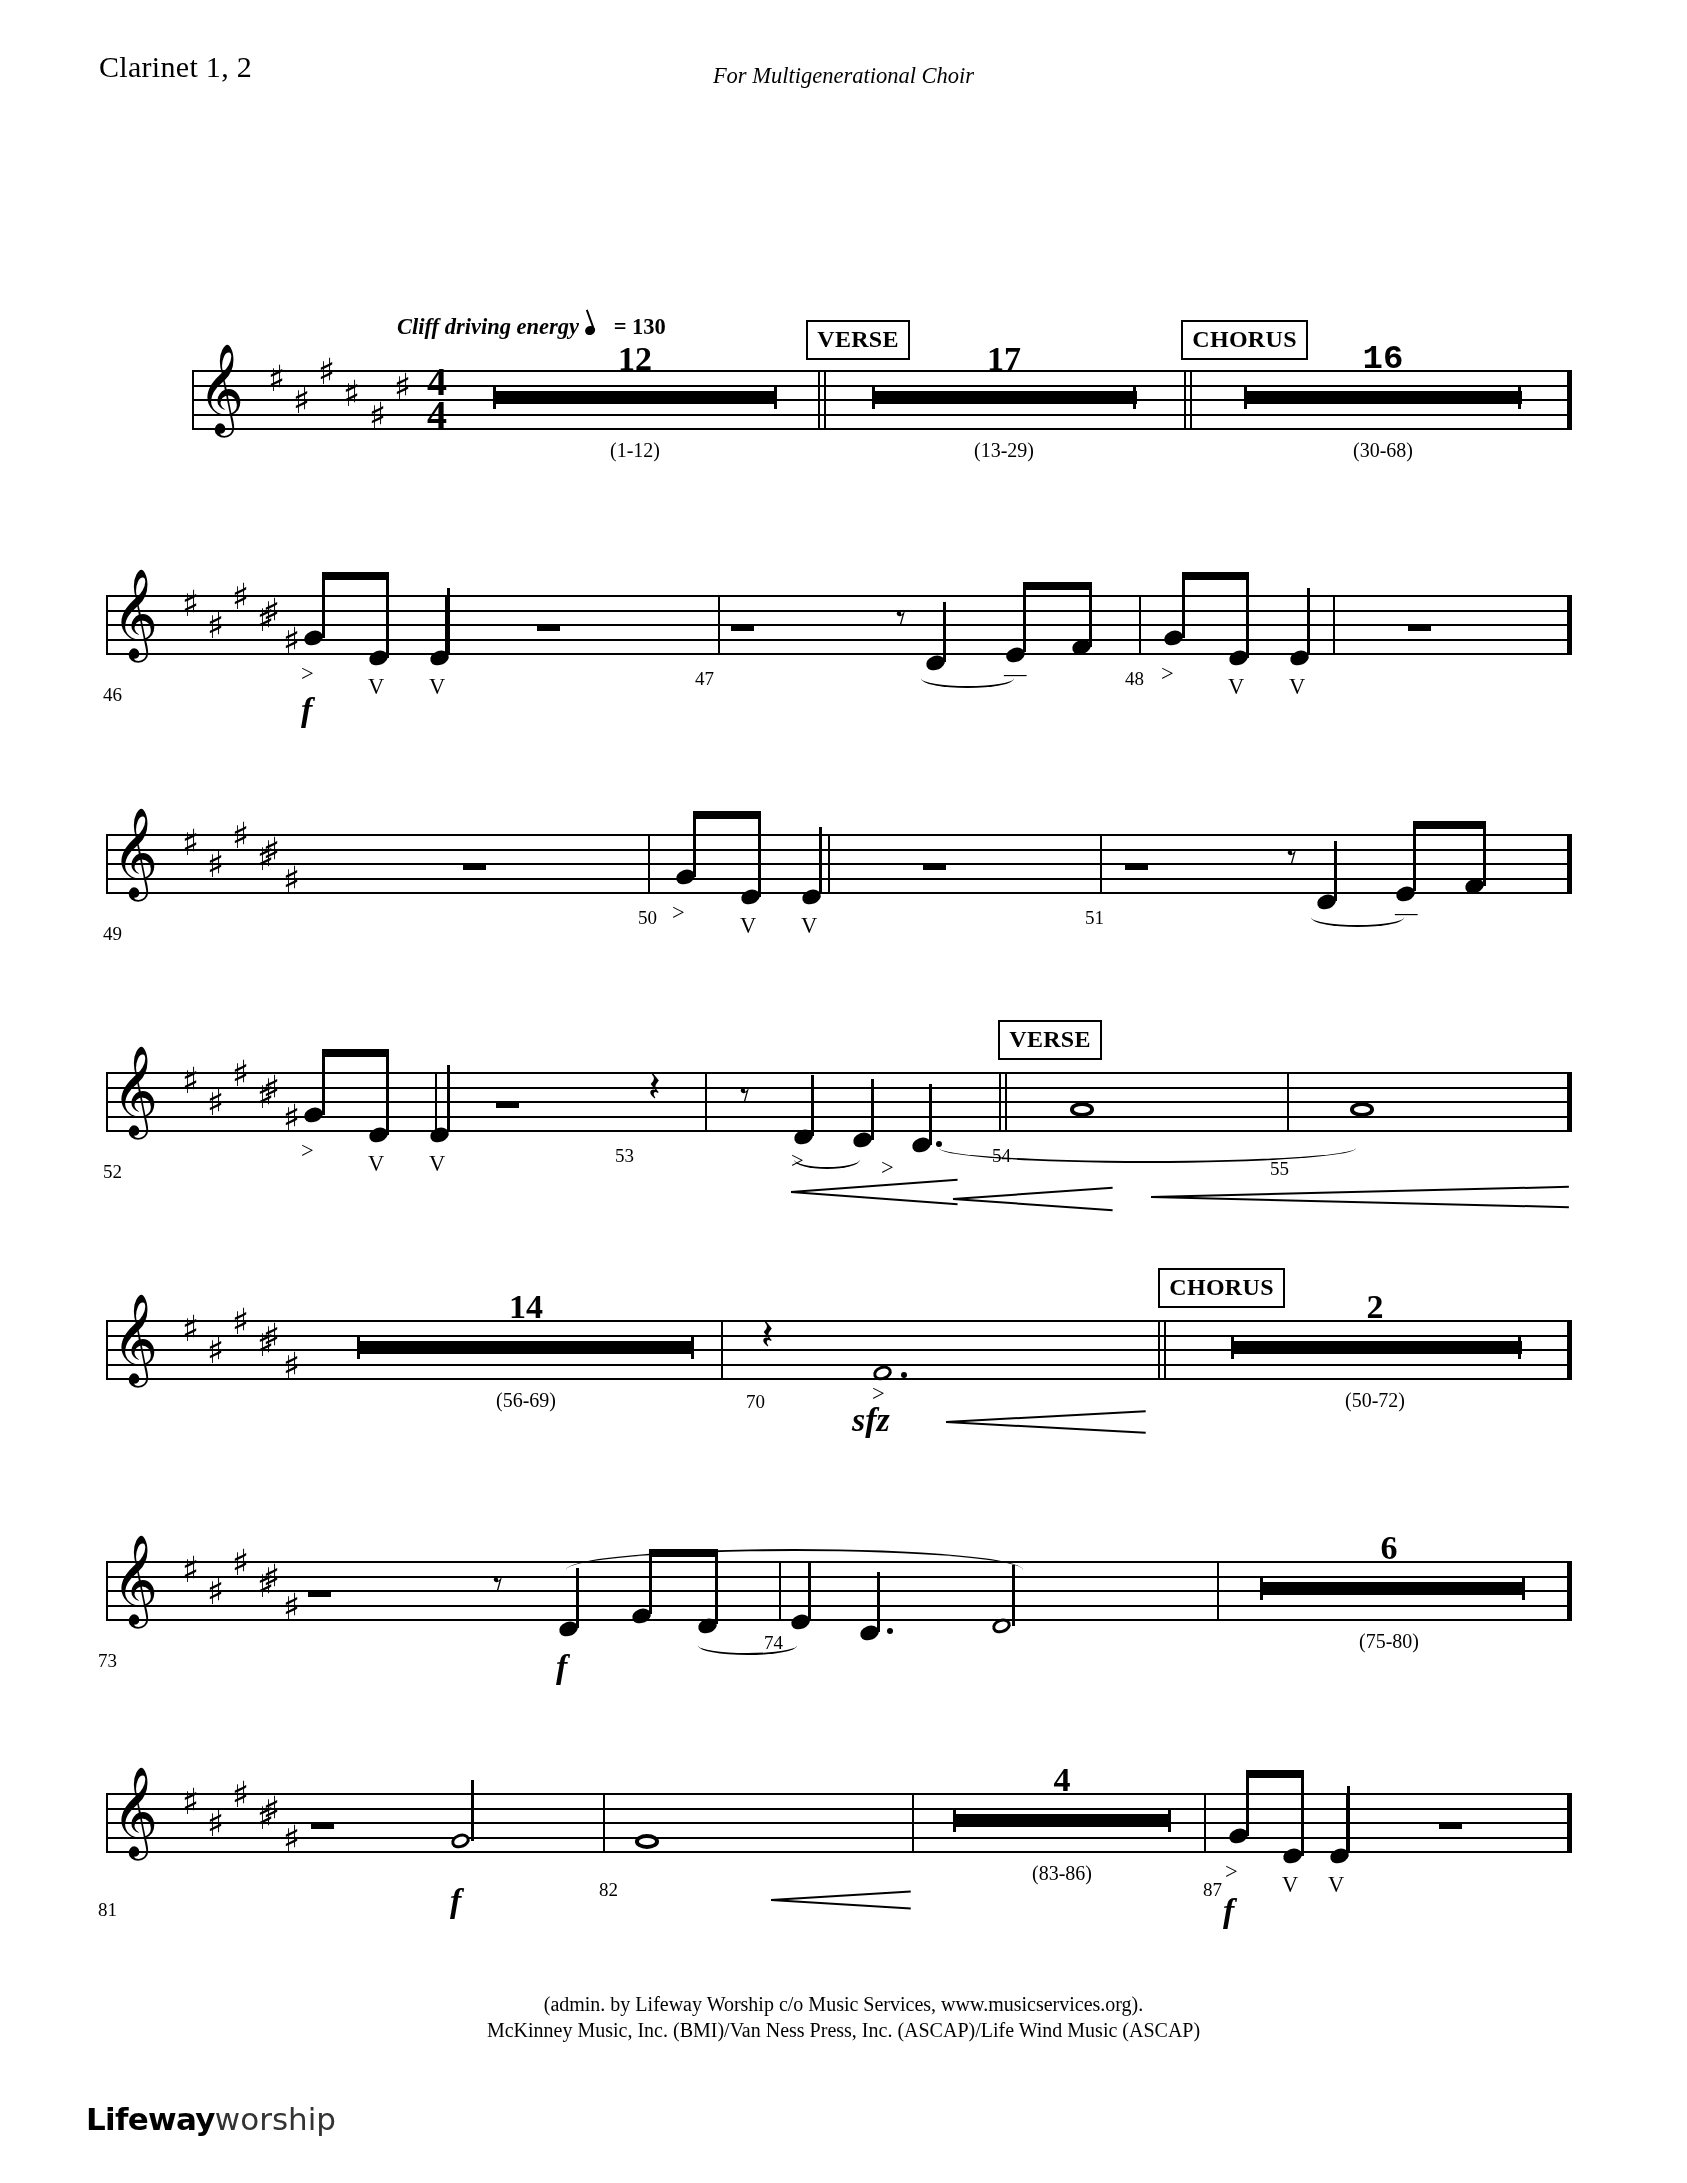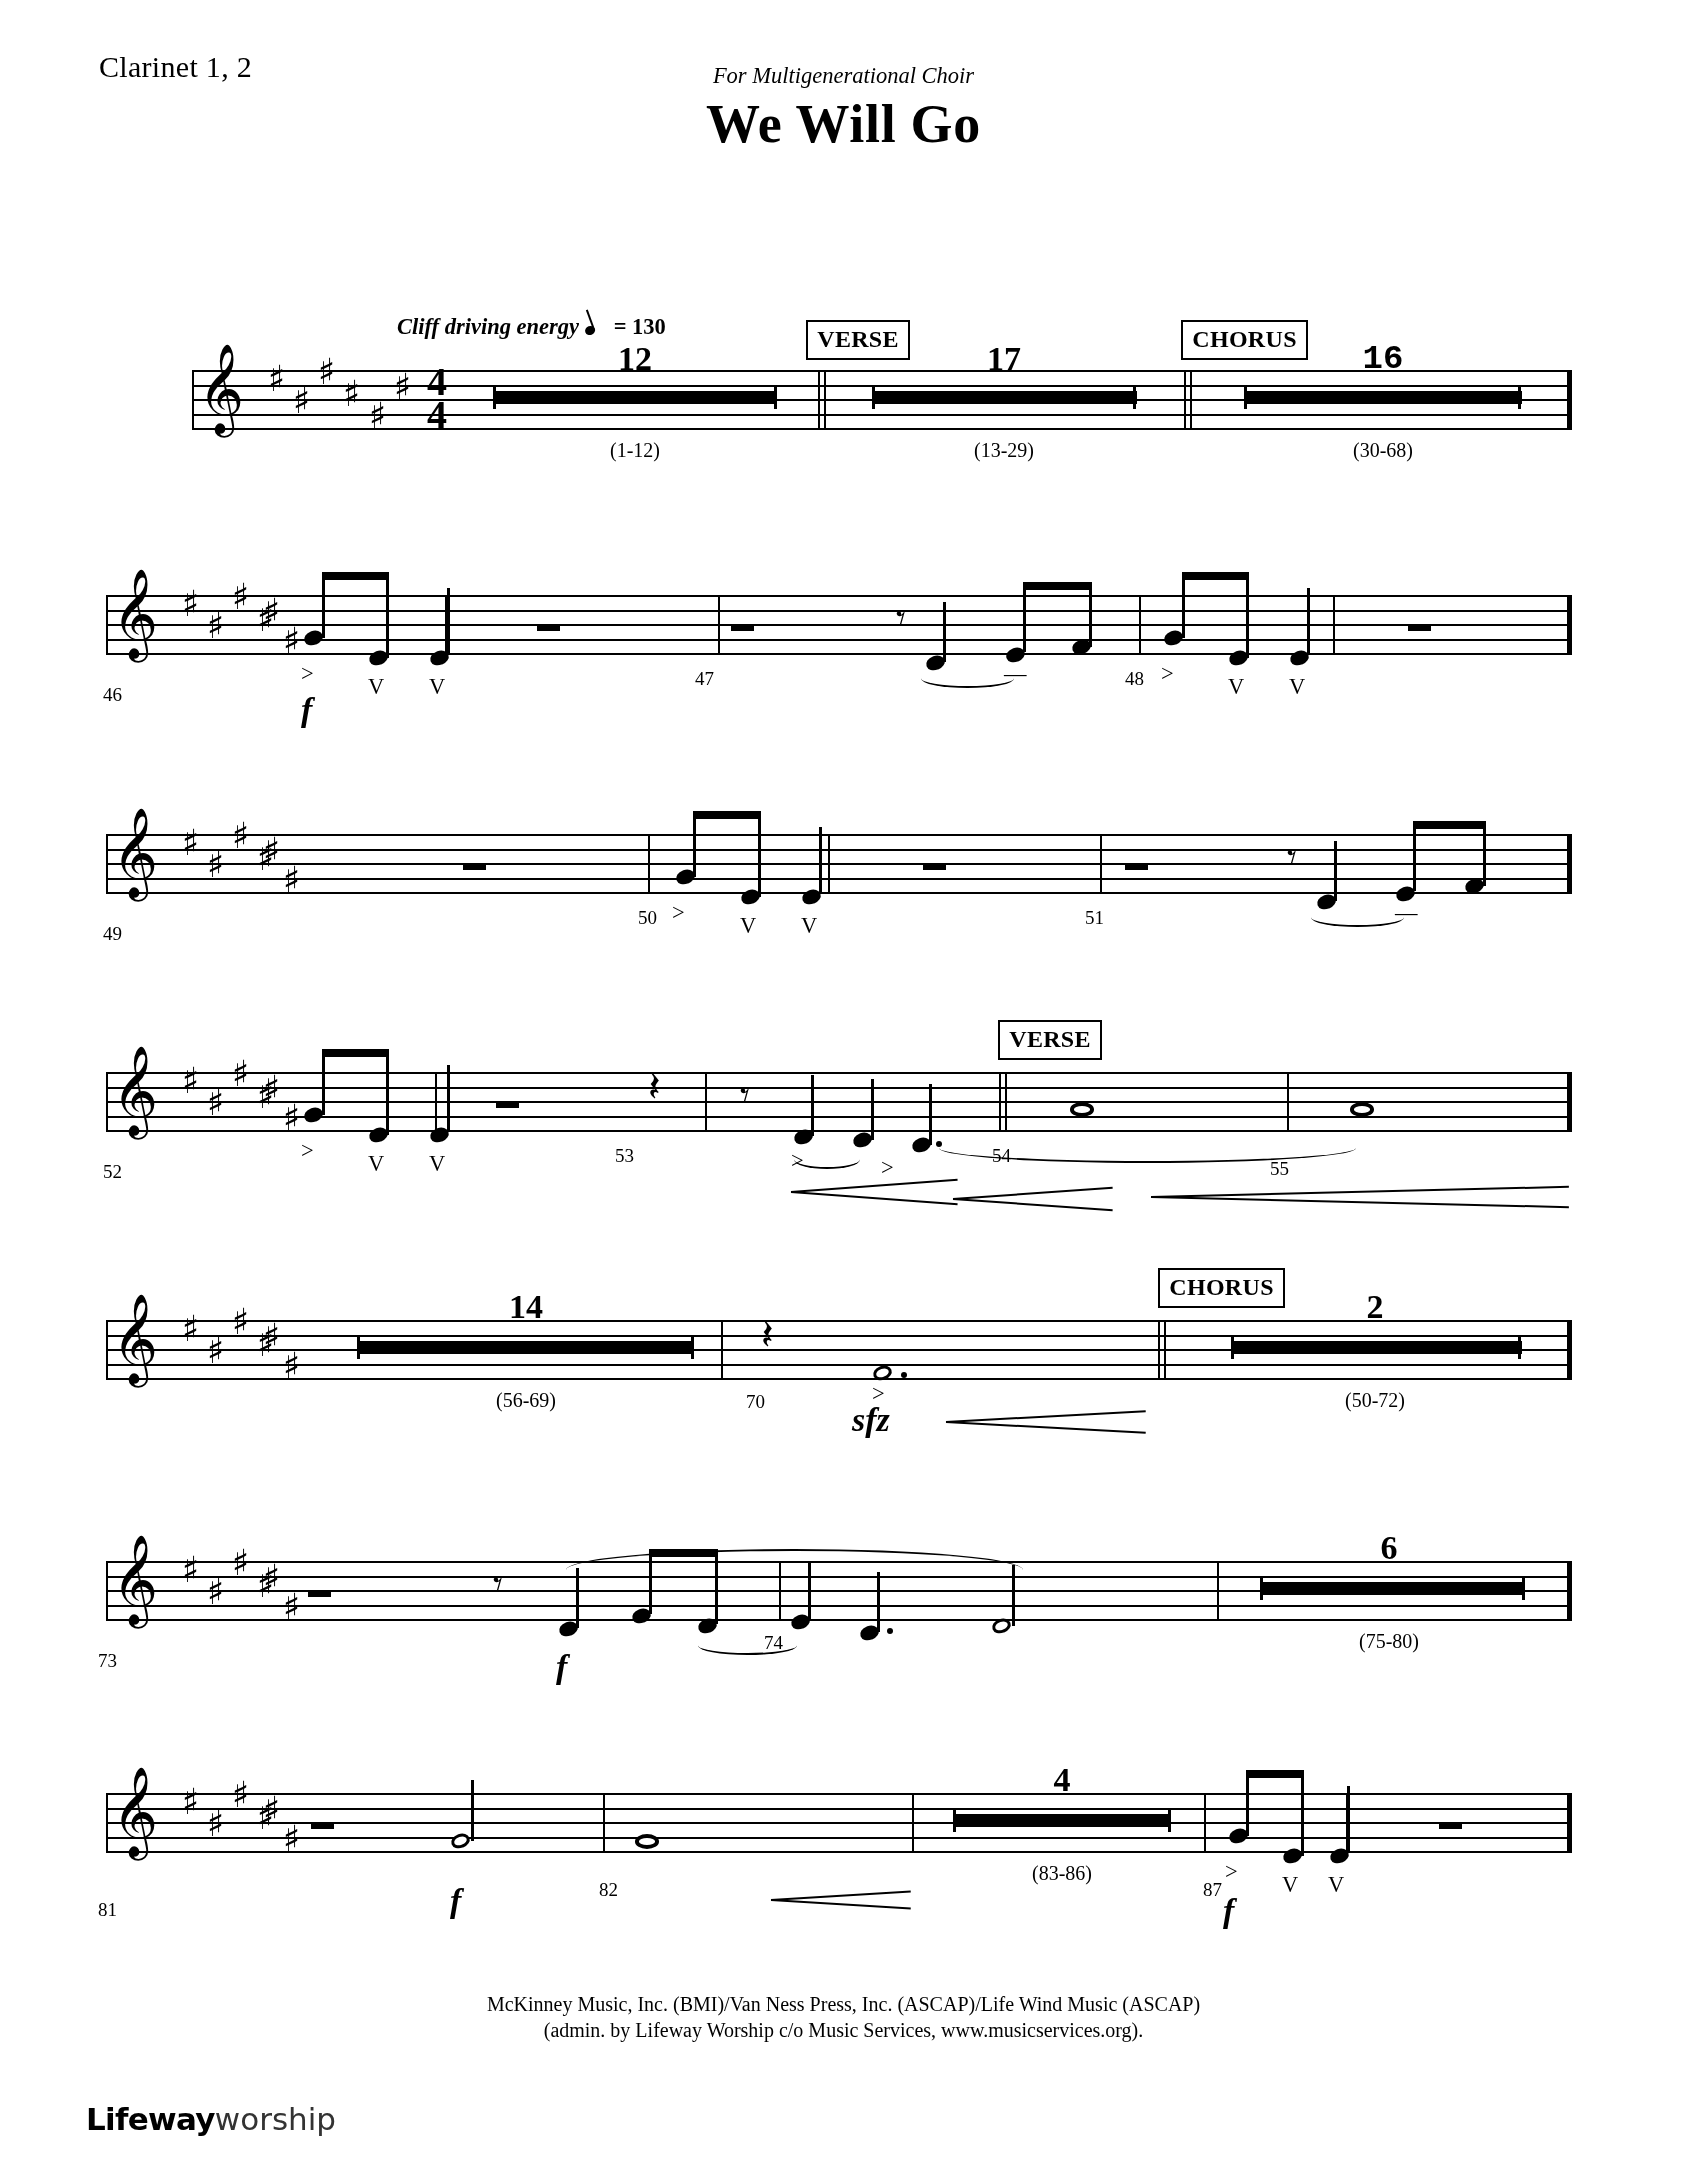--- a/index.html
+++ b/index.html
@@ -196,21 +196,20 @@
   .logo .brand { font-weight: bold; letter-spacing: -0.7px; }
   .logo .worship { font-weight: normal; letter-spacing: 0px; color:#333; }
 </style>
 </head>
 <body>
 
 <div class="page">
 
   <div class="instrument">Clarinet 1, 2</div>
   <div class="supertitle">For Multigenerational Choir</div>
-  <div class="title">We Will Go</div>
 
   <div class="tempo">
     <span>Cliff driving energy</span>
     <span class="notehead"></span>
     <span class="mm">= 130</span>
   </div>
 
   <div class="system" style="top:370px;height:119px;">
 
     <div class="staff" style="top:0;">
@@ -618,22 +617,22 @@
     <div class="dyn" style="left:1223px; top:99px;">f</div>
 
     <div class="rest-half" style="left:1439px; top:29px;"></div>
 
     <div class="measnum" style="left:98px; top:106px;">81</div>
     <div class="measnum" style="left:599px; top:86px;">82</div>
     <div class="measnum" style="left:1203px; top:86px;">87</div>
   </div>
 
   <div class="copyright">
+    <div>(admin. by Lifeway Worship c/o Music Services, www.musicservices.org).</div>
     <div>McKinney Music, Inc. (BMI)/Van Ness Press, Inc. (ASCAP)/Life Wind Music (ASCAP)</div>
-    <div>(admin. by Lifeway Worship c/o Music Services, www.musicservices.org).</div>
   </div>
 
   <div class="logo">
     <span class="brand">Lifeway</span><span class="worship">worship</span>
   </div>
 
 </div>
 
 
 </body></html>

